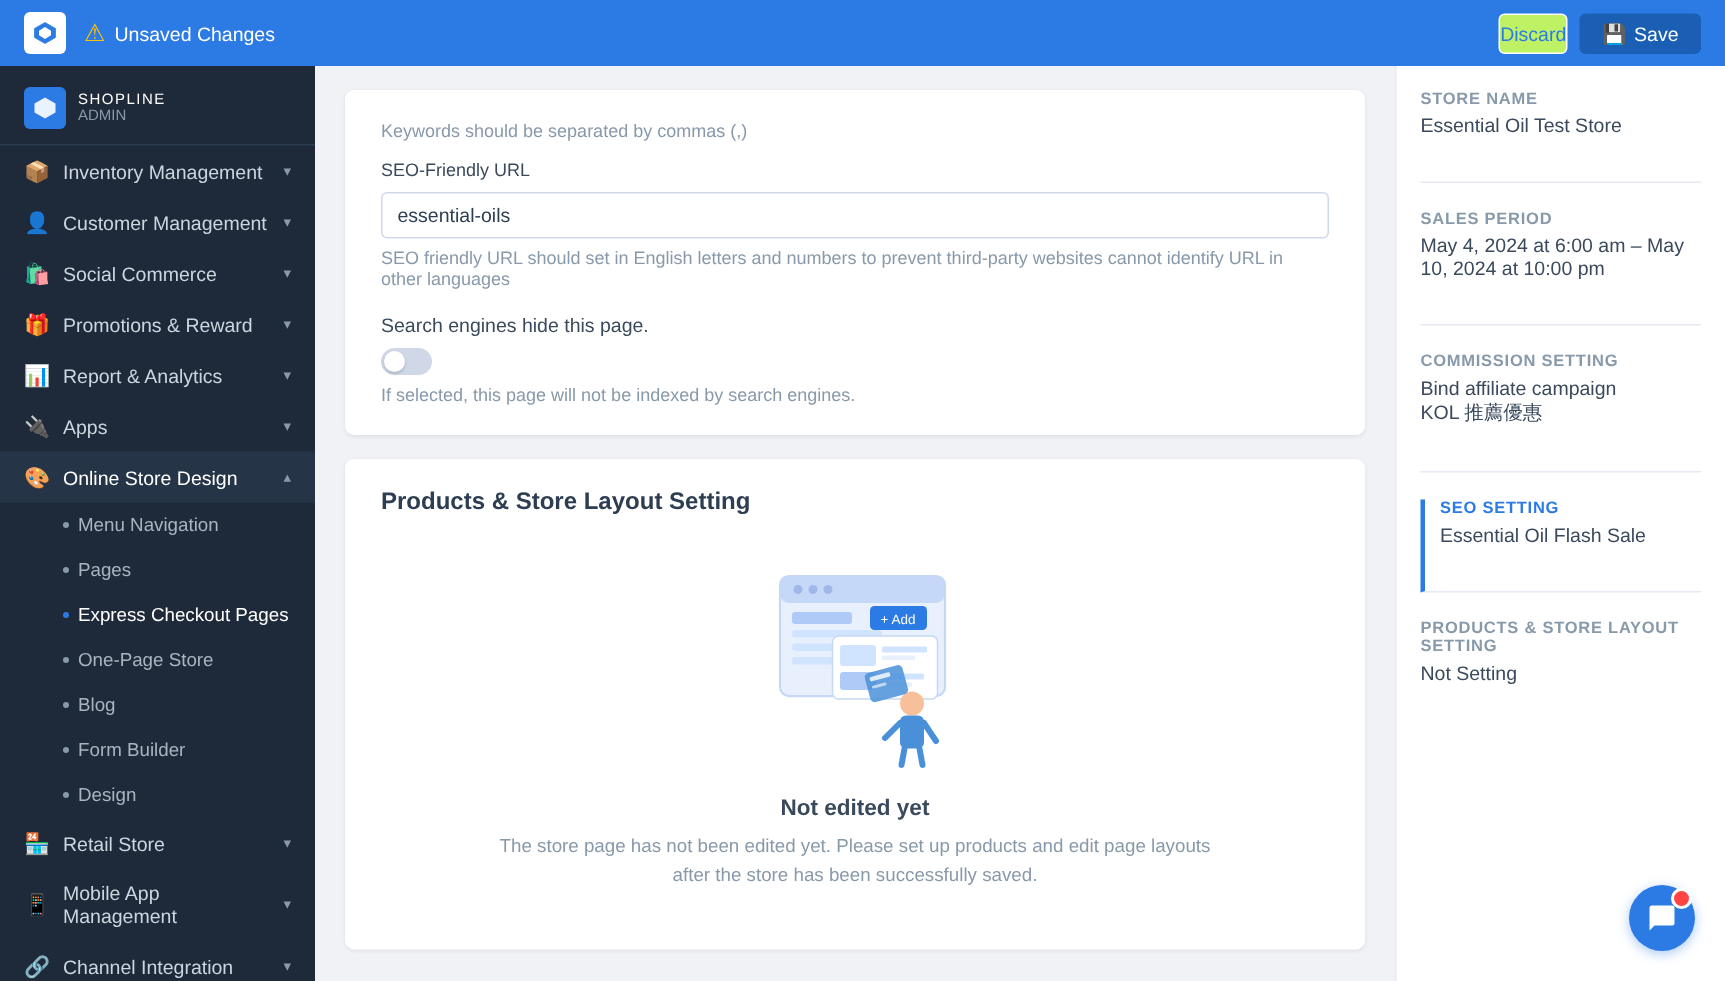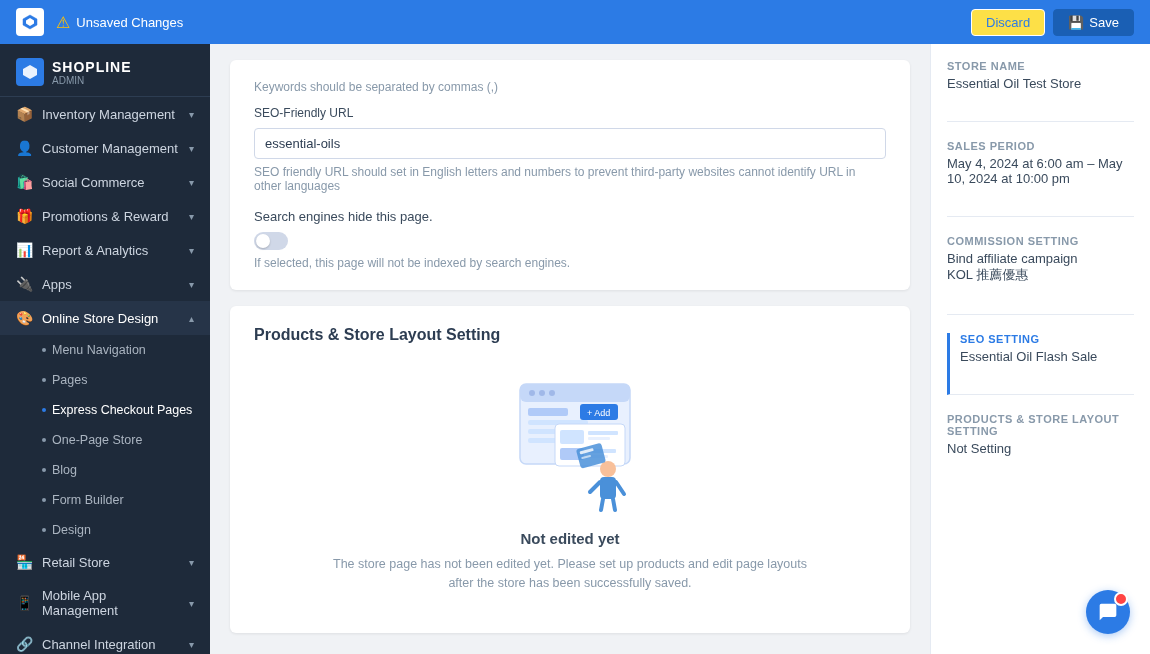--- a/index.html
+++ b/index.html
@@ -26,25 +26,25 @@
     }
     .warning-icon {
       color: #ffc107;
       font-size: 16px;
     }
     .top-bar-actions {
       display: flex;
       gap: 8px;
     }
     .btn-discard {
-      background: #fde047;
+      background: #bef264;
       color: #2c7be5;
       border: 1px solid #fff;
       border-radius: 4px;
-      padding: 5px 14px;
+      padding: 5px 0;
       cursor: pointer;
       font-size: 13px;
       font-weight: 500;
     }
     .btn-save {
       background: #1a5fb4;
       color: #fff;
       border: 1px solid #1a5fb4;
       border-radius: 4px;
       padding: 5px 14px;
@@ -334,21 +334,21 @@
 <div class="layout">
 
   <div class="sidebar">
     <div class="sidebar-logo">
       <div style="width:28px;height:28px;background:#2c7be5;border-radius:4px;display:flex;align-items:center;justify-content:center;">
         <svg width="16" height="16" viewBox="0 0 16 16" fill="none">
           <polygon points="8,1 15,5 15,11 8,15 1,11 1,5" fill="#fff" opacity="0.9"></polygon>
         </svg>
       </div>
       <div>
-        <div style="font-size:14px;font-weight:700;color:#fff;letter-spacing:1px;">SHOPLINE</div>
+        <div style="font-size:10px;font-weight:400;color:#fff;letter-spacing:1px;">SHOPLINE</div>
         <div style="font-size:10px;color:#8899aa;">ADMIN</div>
       </div>
     </div>
 
     <div class="sidebar-item">
       <span class="item-icon">📦</span>
       <span class="item-label">Inventory Management</span>
       <span class="chevron">▾</span>
     </div>
     <div class="sidebar-item">

